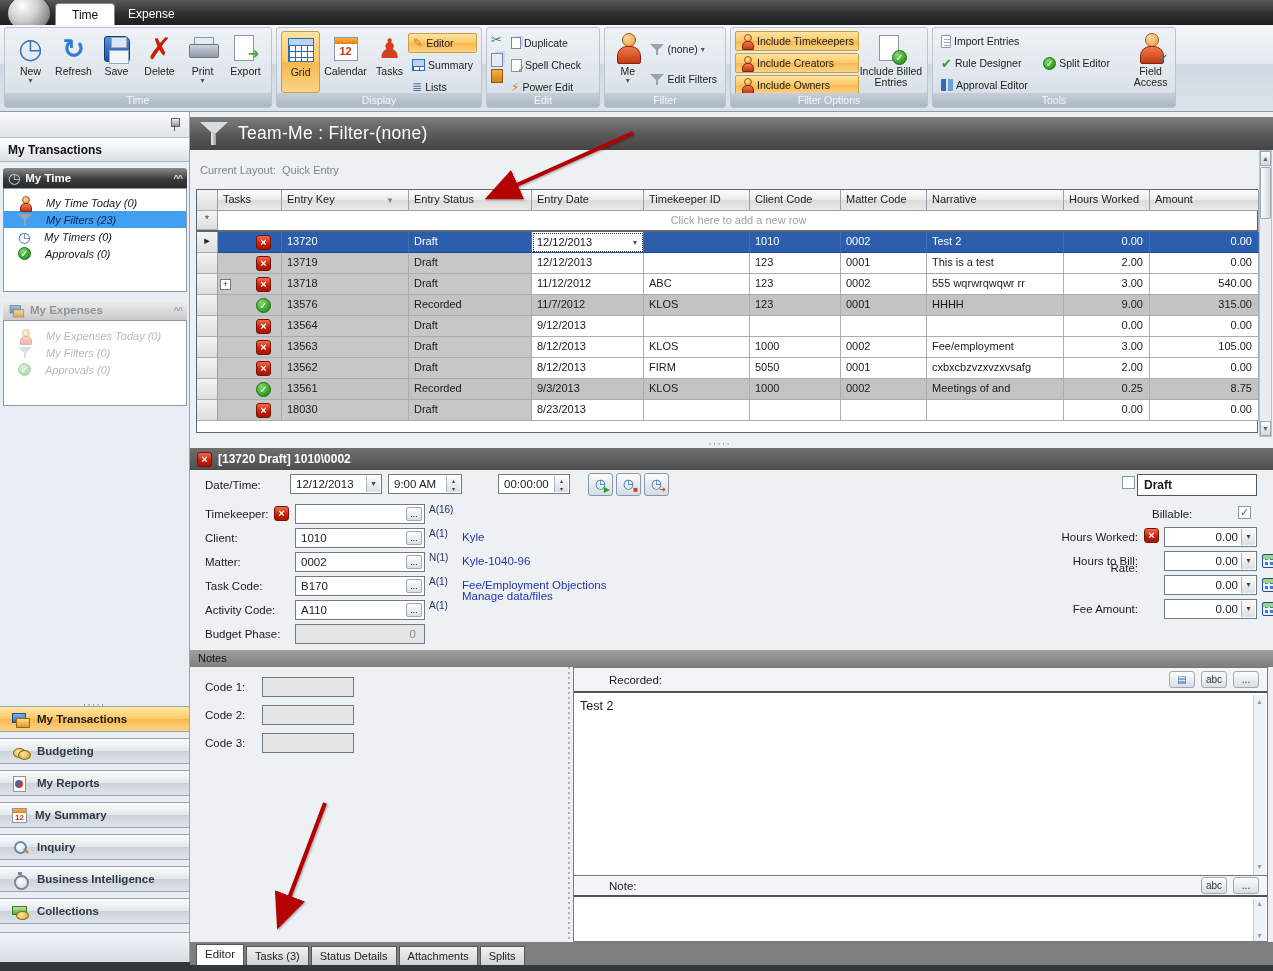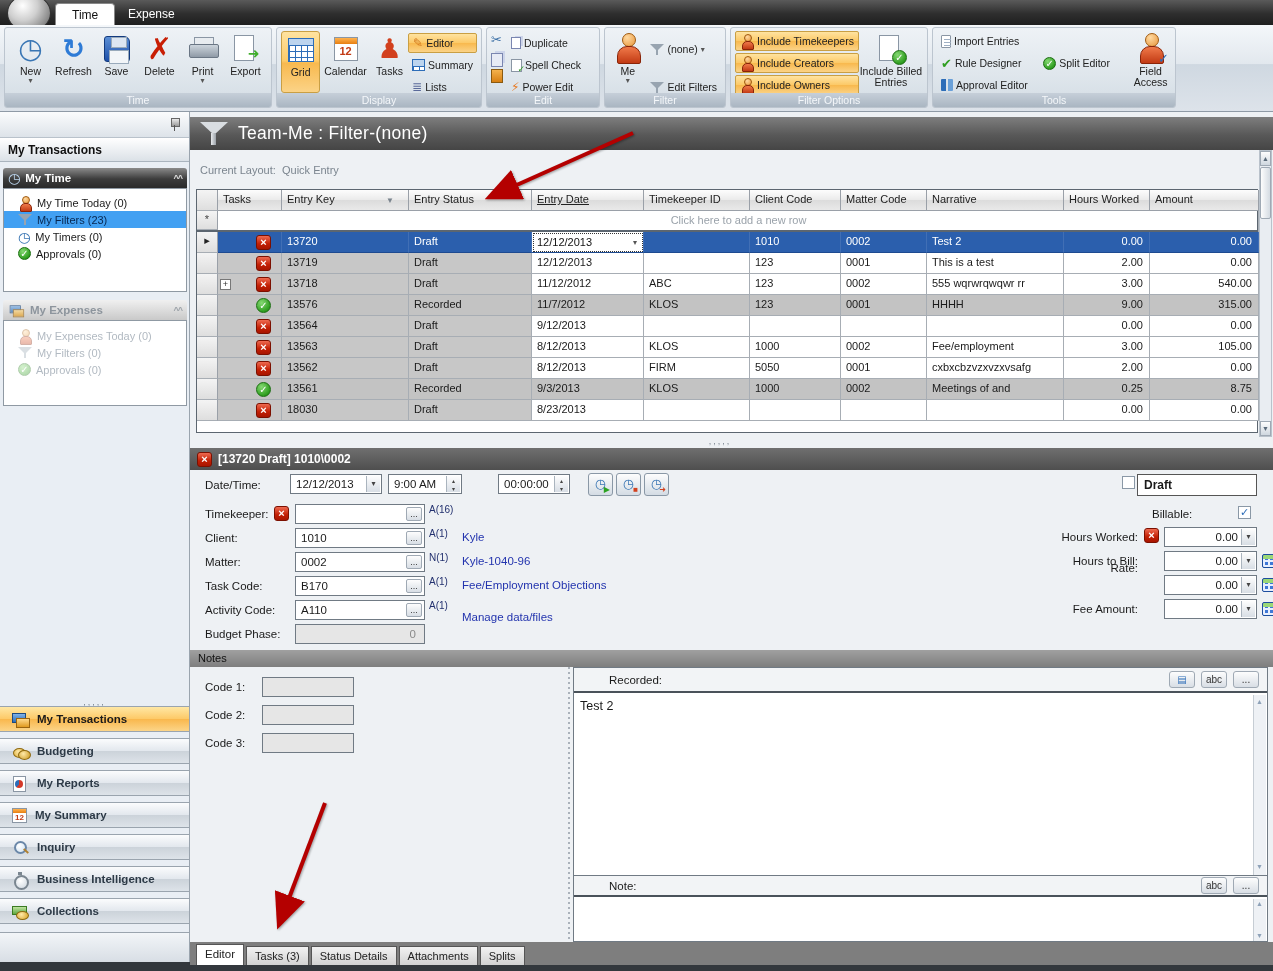--- a/index.html
+++ b/index.html
@@ -74,21 +74,21 @@
   .pin::before { content:""; position:absolute; left:1px; top:0; width:7px; height:7px; background:linear-gradient(#e9e9e9,#9a9a9a); border:1px solid #666; }
   .pin::after { content:""; position:absolute; left:4px; top:7px; width:1px; height:6px; background:#555; }
   .sb-title { position:absolute; left:0; top:26px; width:100%; height:24px; background:linear-gradient(#ffffff,#dbe1e7);
     border-bottom:1px solid #aab4be; font-weight:bold; font-size:12px; padding:5px 0 0 8px; color:#111; }
   .sb-grouphdr { position:absolute; left:3px; width:184px; height:20px; border-radius:3px 3px 0 0;
     display:flex; align-items:center; gap:5px; padding:0 5px; font-weight:bold; font-size:11.5px; }
   .sb-grouphdr.dark { background:linear-gradient(#8a8a8a,#3c3c3c 55%,#2a2a2a); color:#fff; }
   .sb-grouphdr.gray { background:linear-gradient(#f0f0f0,#c9c9c9); color:#8d959d; }
   .sb-grouphdr .chev { margin-left:auto; font-size:9px; letter-spacing:-1px; opacity:.8; }
   .sb-box { position:absolute; left:3px; width:184px; background:#fff; border:1px solid #8f99a3; }
-  .tree-item { display:flex; align-items:center; gap:5px; height:17px; padding-left:14px; font-size:11px; white-space:nowrap; }
+  .tree-item { display:flex; align-items:center; gap:14px; height:17px; padding-left:14px; font-size:11px; white-space:nowrap;font-style:italic; }
   .tree-item.sel { background:#42a0f2; color:#07264f; }
   .tree-item.disabled { color:#b2bac2; }
   .tree-item.disabled .person,.tree-item.disabled .funnel,.tree-item.disabled .chkicon { opacity:.35; }
   .sb-handle { position:absolute; left:0; top:585px; width:100%; text-align:center; color:#7a858f; font-size:9px; letter-spacing:2px; }
   .navbtn { position:absolute; left:0; width:189px; height:26px; border-top:1px solid #9aa4ae; border-bottom:1px solid #9aa4ae;
     background:linear-gradient(#fbfcfd,#e3e8ee 48%,#ccd3da 52%,#dde3e9);
     display:flex; align-items:center; gap:8px; padding-left:12px; font-weight:bold; color:#2d3a47; font-size:11.5px; cursor:default; }
   .navbtn.active { background:linear-gradient(#ffe7a4,#fdca69 48%,#f9b84e 52%,#fcd588); color:#1a1a1a; }
   .sb-bottom { position:absolute; left:0; top:820px; width:189px; height:30px; border-top:1px solid #9aa4ae; background:linear-gradient(#f2f5f8,#d8dee5); }
   .sb-dark { position:absolute; left:0; top:850px; width:190px; height:9px; background:#33383d; }
@@ -329,21 +329,21 @@
         </span>
       <span class="blabel">Me</span>
       <span class="drop">▾</span>
     </div>
     <div class="mincol" style="padding-top:8px">
       <div class="smallbtn">
         <span class="funnel"></span>
         <span>(none)</span>
         <span style="font-size:8px;color:#555">▾</span>
       </div>
-      <div class="smallbtn" style="margin-top:16px">
+      <div class="smallbtn" style="margin-top:8px">
         <span class="funnel"></span>
         <span>Edit Filters</span>
       </div>
     </div>
     <div class="rlabel">Filter</div>
   </div>
 
   <div class="rgroup" style="width:198px">
     <div class="mincol" style="width:126px">
       <div class="smallbtn toggled">
@@ -501,21 +501,21 @@
       <span>Current Layout:</span>&nbsp;&nbsp;<span>Quick Entry</span>
     </span>
   </div>
 
   <div class="grid" id="grid">
       <div class="g-row g-head">
         <div class="g-ind" style="width: 21px; flex: 0 0 auto;"></div>
         <div class="g-cell" style="width: 64px; flex: 0 0 auto;">Tasks</div>
         <div class="g-cell" style="width: 127px; flex: 0 0 auto;">Entry Key<span class="sortarr">▼</span></div>
         <div class="g-cell" style="width: 123px; flex: 0 0 auto;">Entry Status</div>
-        <div class="g-cell" style="width: 112px; flex: 0 0 auto; text-decoration: underline;">Entry Date</div>
+        <div class="g-cell" style="width: 112px; flex: 0 0 auto;">Entry Date</div>
         <div class="g-cell" style="width: 106px; flex: 0 0 auto;">Timekeeper ID</div>
         <div class="g-cell" style="width: 91px; flex: 0 0 auto;">Client Code</div>
         <div class="g-cell" style="width: 86px; flex: 0 0 auto;">Matter Code</div>
         <div class="g-cell" style="width: 137px; flex: 0 0 auto;">Narrative</div>
         <div class="g-cell" style="width: 86px; flex: 0 0 auto;">Hours Worked</div>
         <div class="g-cell" style="width: 109px; flex: 0 0 auto;">Amount</div>
       </div>
       <div class="g-row g-addrow">
         <div class="g-ind" style="width: 21px; flex: 0 0 auto;">*</div>
         <div class="g-cell g-add" style="width: 1041px; flex: 0 0 auto;">Click here to add a new row</div>
@@ -722,21 +722,21 @@
       <span>B170</span><span class="browse">...</span>
     </div>
     <span class="meta" style="left:239px;top:106px">A(1)</span>
     <span class="flink" style="left:272px;top:109px">Fee/Employment Objections</span>
 
     <span class="flabel" style="left:15px;top:134px">Activity Code:</span>
     <div class="fbox" style="left:105px;top:130px;width:130px">
       <span>A110</span><span class="browse">...</span>
     </div>
     <span class="meta" style="left:239px;top:130px">A(1)</span>
-    <span class="flink" style="left:272px;top:141px">Manage data/files</span>
+    <span class="flink" style="left:272px;top:120px">Manage data/files</span>
 
     <span class="flabel" style="left:15px;top:158px">Budget Phase:</span>
     <div class="fbox dis" style="left:105px;top:154px;width:130px">
       <span>0</span>
     </div>
 
     <div class="playbtn">▶</div>
     <div class="cbx" style="left:932px;top:368px;position:absolute;left:932px;top:6px"></div>
     <div class="statusbox" style="left:947px;top:4px">Draft</div>
 

